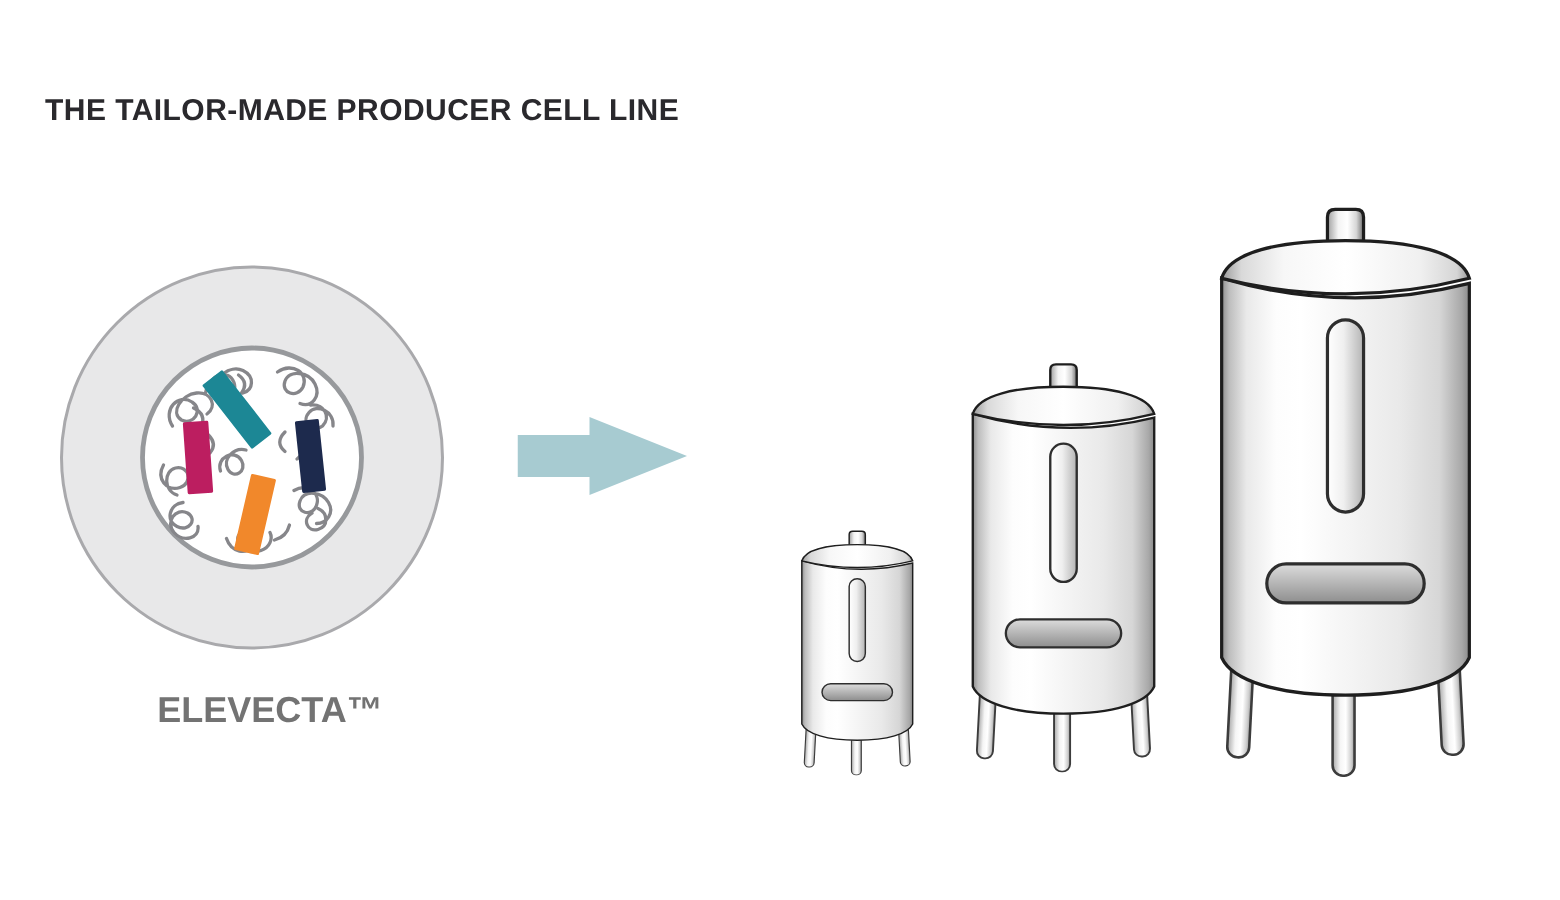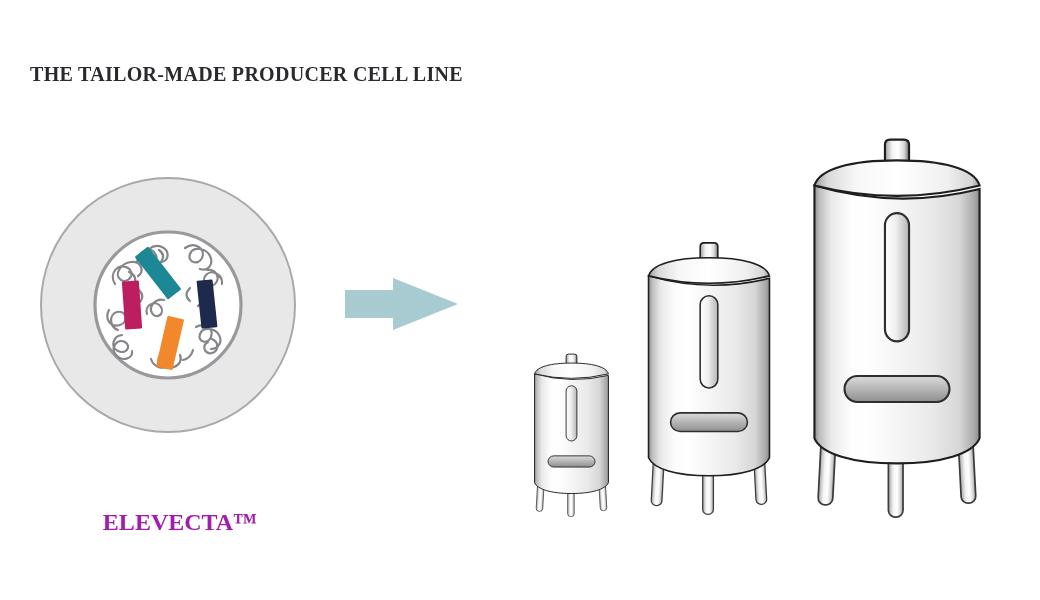--- a/index.html
+++ b/index.html
@@ -1,18 +1,18 @@
 <!DOCTYPE html>
 <html><head>
 <meta charset="utf-8">
 <style>
   html,body{margin:0;padding:0;background:#ffffff;}
   #stage{
     position:relative;width:1040px;height:600px;background:#ffffff;
-    overflow:hidden;font-family:Liberation Serif, serif;
+    overflow:hidden;font-family:Liberation Sans, sans-serif;
   }
   .abs{position:absolute;}
   #diagram-title{
     left:30px;top:63px;font-size:20px;font-weight:700;letter-spacing:.3px;
     color:#2a292d;white-space:nowrap;
   }
   #cell-svg{left:28px;top:165px;width:280px;height:280px;}
   #cell-label{
     left:30px;top:462px;width:300px;text-align:center;
     font-size:24px;font-weight:700;line-height:24px;color:#4f4f52;
@@ -56,21 +56,21 @@
         <path d="M104,62 q6,7 -1,12"></path>
       </g>
 
       <rect x="54.5" y="14" width="17" height="54" rx="1" transform="rotate(-38 63 41)" fill="#1c8795"></rect>
       <rect x="28.5" y="49" width="17" height="48" rx="1" transform="rotate(-4 37 73)" fill="#bc1e60"></rect>
       <rect x="104" y="48" width="16" height="48" rx="1" transform="rotate(-6 112 72)" fill="#1d2a4d"></rect>
       <rect x="66.5" y="85" width="17" height="52" rx="1" transform="rotate(13 75 111)" fill="#f1882b"></rect>
     </g>
   </svg>
 
-  <div id="cell-label" class="abs" style="color: #a21caf; margin-top: 48px;">
+  <div id="cell-label" class="abs" style="color: #737373;">
     <div>ELEVECTA™</div>
   </div>
 
   <svg id="arrow-svg" class="abs" viewBox="0 0 113 52">
     <polygon points="0,12 48,12 48,0 113,26 48,52 48,40 0,40" fill="#a7cbd1"></polygon>
   </svg>
 
   <svg width="0" height="0" style="position:absolute" aria-hidden="true">
     <defs>
       <linearGradient id="bodyGrad" x1="0" y1="0" x2="1" y2="0">

